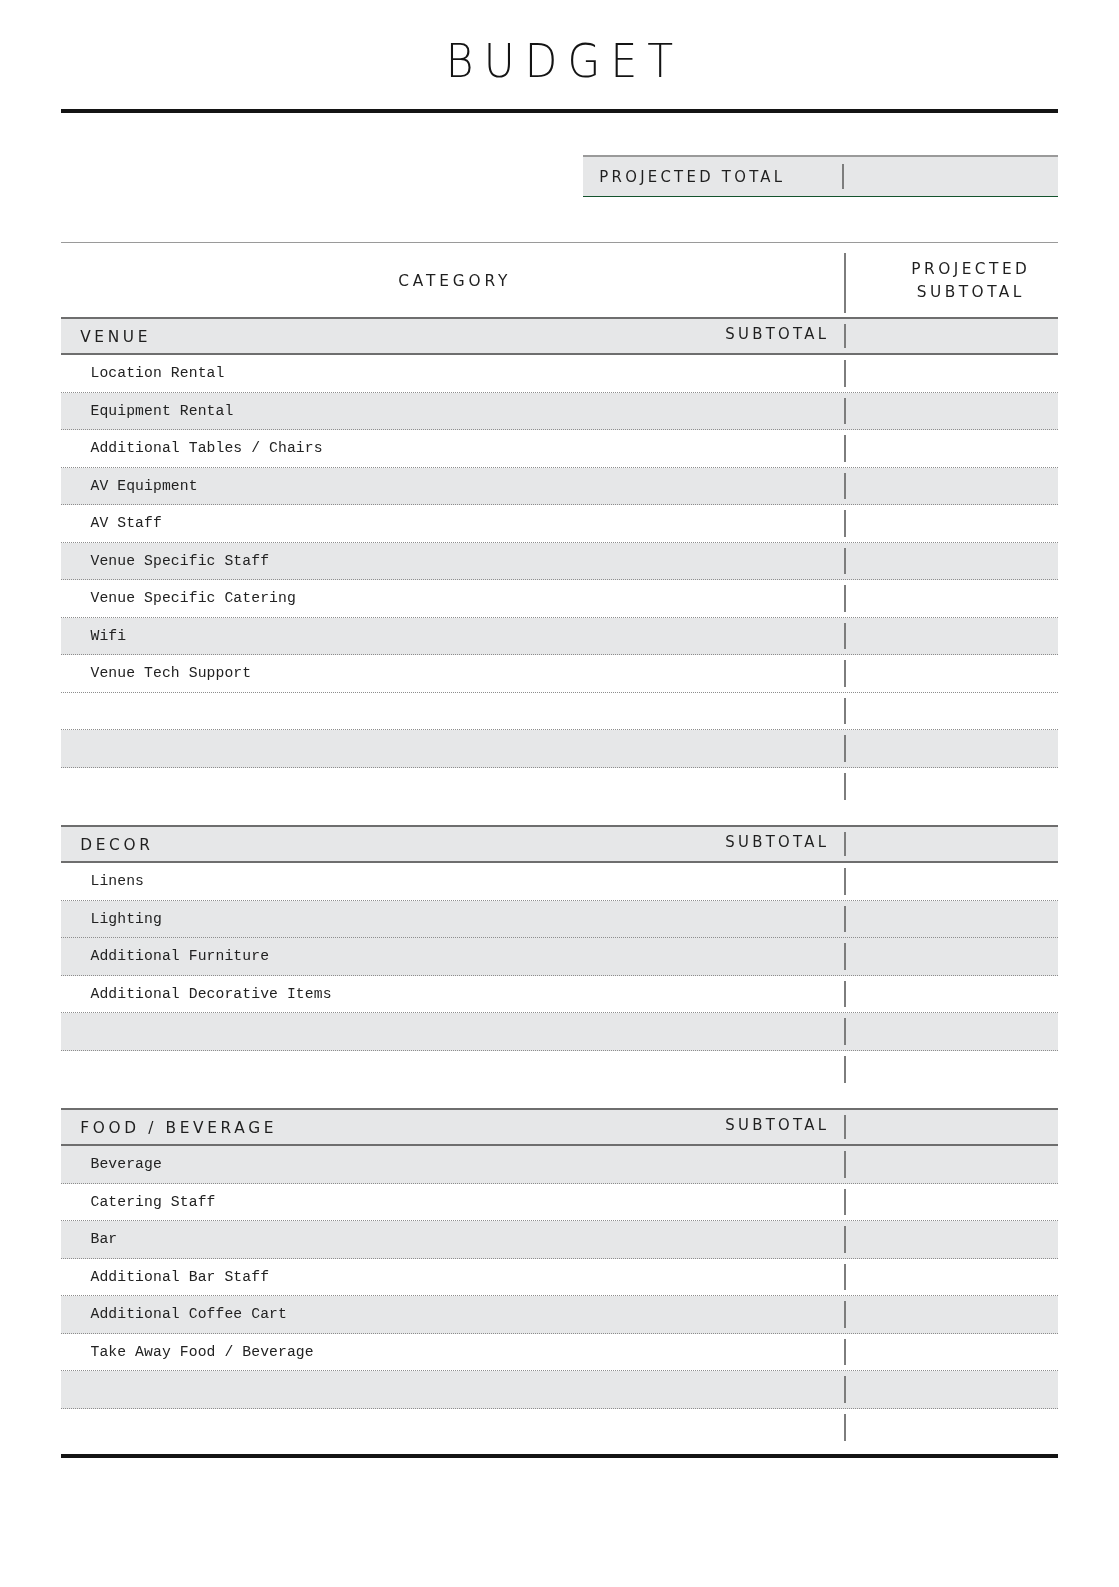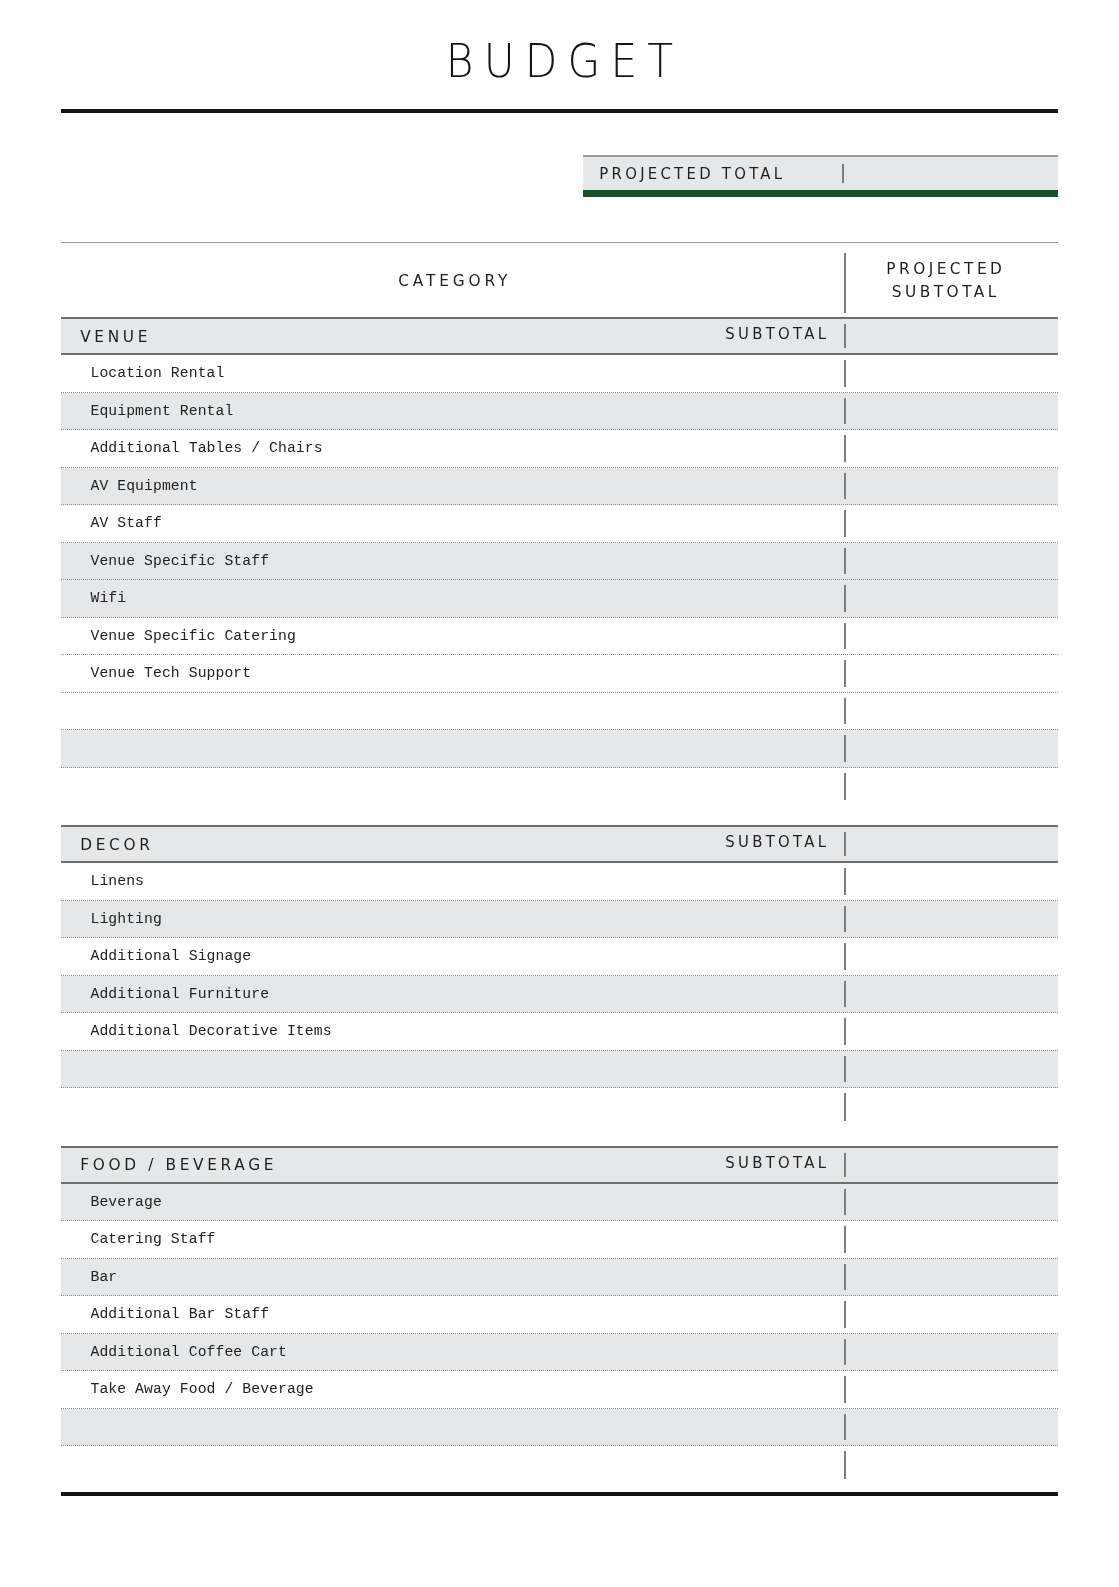--- a/index.html
+++ b/index.html
@@ -50,21 +50,21 @@
     margin: 42px 61px 0 61px;
     display: flex;
     justify-content: flex-end;
   }
   .total-box {
     width: 475px;
     height: 42px;
     box-sizing: border-box;
     background: #e6e7e8;
     border-top: 2px solid #9a9a9a;
-    border-bottom: 7px solid #14532d;
+    border-bottom: 1px solid #14532d;
     display: flex;
     align-items: center;
     position: relative;
   }
   .total-label {
     font-size: 15.5px;
     font-weight: 400;
     letter-spacing: 3.4px;
     color: #1f1f1f;
     padding-left: 17px;
@@ -104,21 +104,21 @@
     font-size: 16px;
     letter-spacing: 4px;
     color: #1f1f1f;
     transform: scaleX(0.96);
     padding-left: 4px;
   }
   .col-head-sub {
     flex: 1;
     display: flex;
     align-items: center;
-    justify-content: flex-start;
+    justify-content: center;
     text-align: center;
     padding-left: 32px;
   }
   .col-head-sub span {
     font-size: 16px;
     letter-spacing: 3.6px;
     line-height: 1.45;
     color: #1f1f1f;
     transform: scaleX(0.96);
     padding-left: 4px;
@@ -276,27 +276,27 @@
         <div class="item-row plain">
           <span class="item-label">AV Staff</span>
           <span class="row-divider"></span>
           <span style="position: absolute; inset: 0px 10px 0px 800px;"></span>
         </div>
         <div class="item-row shade">
           <span class="item-label">Venue Specific Staff</span>
           <span class="row-divider"></span>
           <span style="position: absolute; inset: 0px 10px 0px 800px;"></span>
         </div>
+        <div class="item-row plain">
+          <span class="item-label">Venue Specific Catering</span>
+          <span class="row-divider"></span>
+          <span style="position: absolute; inset: 0px 10px 0px 800px;"></span>
+        </div>
         <div class="item-row shade">
           <span class="item-label">Wifi</span>
-          <span class="row-divider"></span>
-          <span style="position: absolute; inset: 0px 10px 0px 800px;"></span>
-        </div>
-        <div class="item-row plain">
-          <span class="item-label">Venue Specific Catering</span>
           <span class="row-divider"></span>
           <span style="position: absolute; inset: 0px 10px 0px 800px;"></span>
         </div>
         <div class="item-row plain">
           <span class="item-label">Venue Tech Support</span>
           <span class="row-divider"></span>
           <span style="position: absolute; inset: 0px 10px 0px 800px;"></span>
         </div>
         <div class="item-row plain">
           <span class="item-label"></span>
@@ -325,25 +325,20 @@
         <div class="item-row plain">
           <span class="item-label">Linens</span>
           <span class="row-divider"></span>
           <span style="position: absolute; inset: 0px 10px 0px 800px;"></span>
         </div>
         <div class="item-row shade">
           <span class="item-label">Lighting</span>
           <span class="row-divider"></span>
           <span style="position: absolute; inset: 0px 10px 0px 800px;"></span>
         </div>
-        <div class="item-row plain">
-          <span class="item-label">Additional Signage</span>
-          <span class="row-divider"></span>
-          <span style="position: absolute; inset: 0px 10px 0px 800px;"></span>
-        </div>
         <div class="item-row shade">
           <span class="item-label">Additional Furniture</span>
           <span class="row-divider"></span>
           <span style="position: absolute; inset: 0px 10px 0px 800px;"></span>
         </div>
         <div class="item-row plain">
           <span class="item-label">Additional Decorative Items</span>
           <span class="row-divider"></span>
           <span style="position: absolute; inset: 0px 10px 0px 800px;"></span>
         </div>

